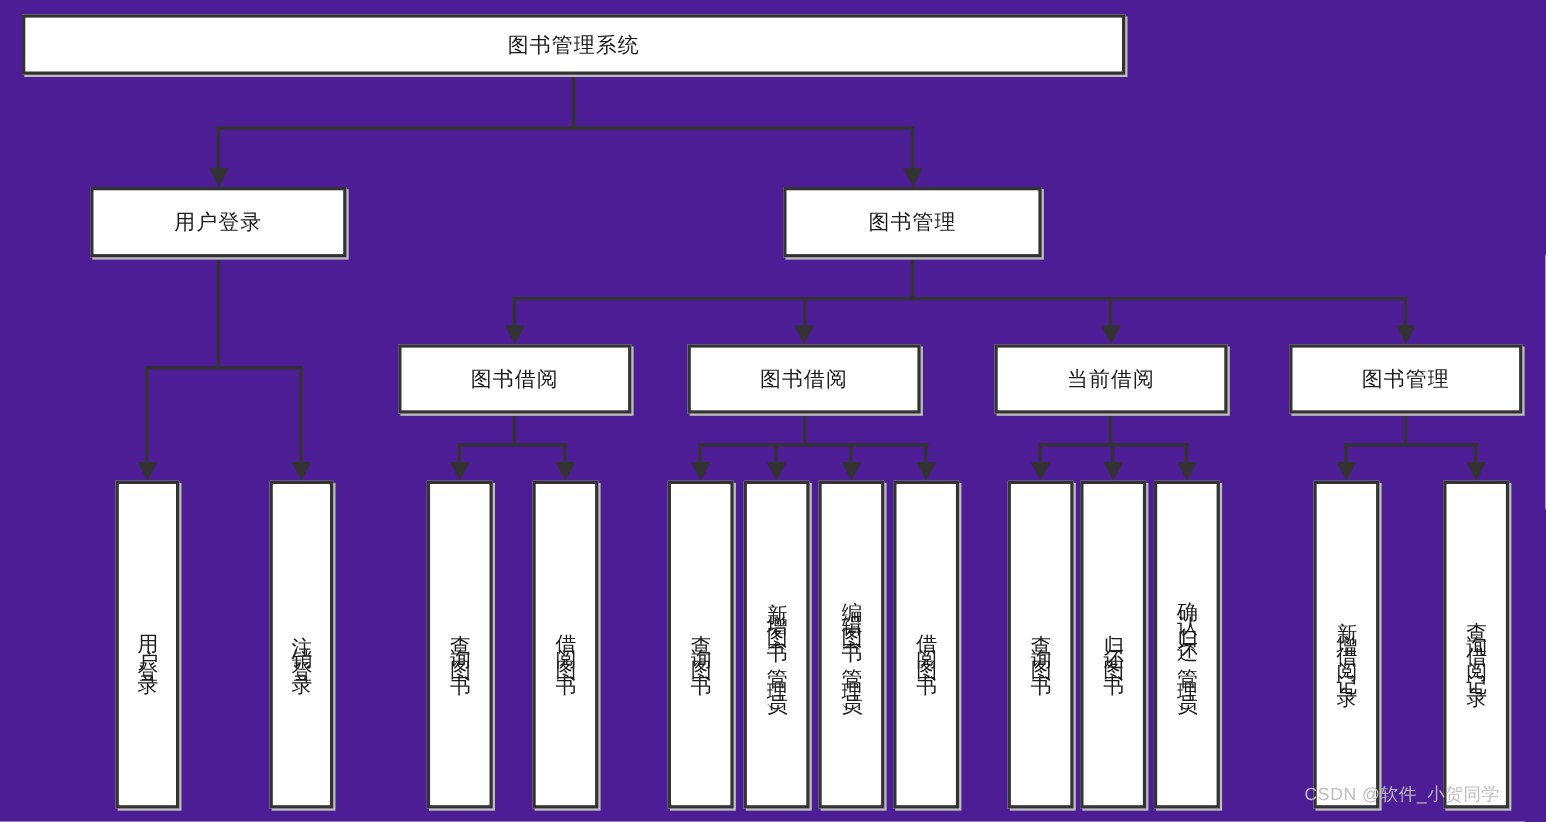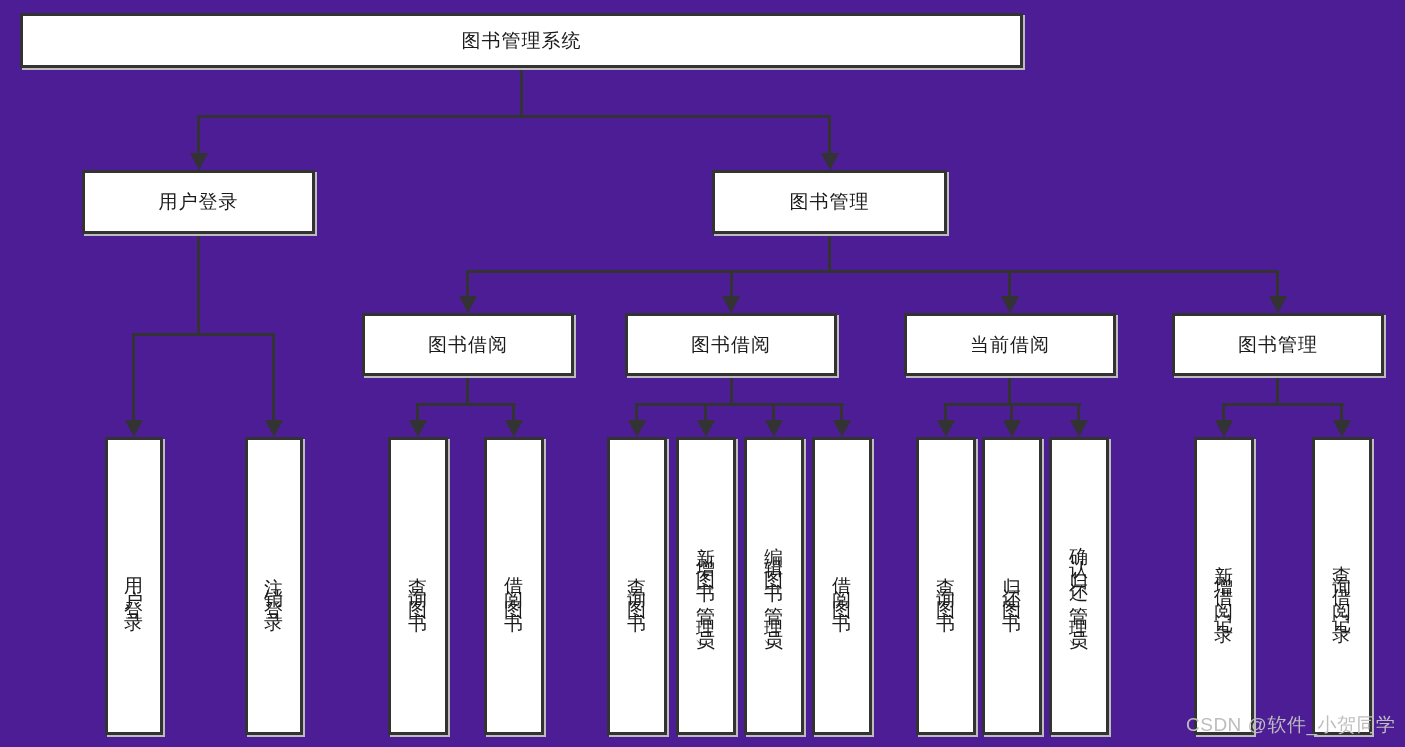--- a/index.html
+++ b/index.html
@@ -40,21 +40,21 @@
     width: 0; height: 0;
     border-left: 9px solid transparent;
     border-right: 9px solid transparent;
     border-top: 17px solid #333333;
     z-index: 1;
   }
   .watermark {
     position: absolute;
     left: 1186px;
     top: 712px;
-    font-size: 19px;
+    font-size: 16px;
     color: #bdbdbd;
     letter-spacing: 0.5px;
     white-space: nowrap;
     z-index: 3;
   }
 </style>
 </head>
 <body>
 
 <div class="canvas">

